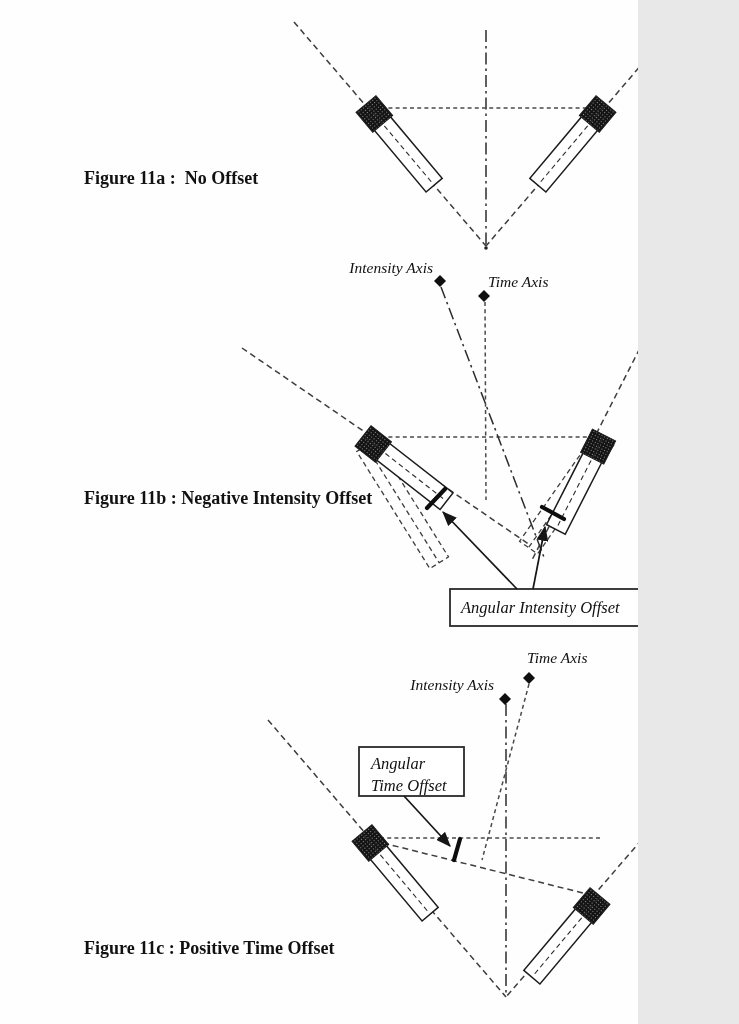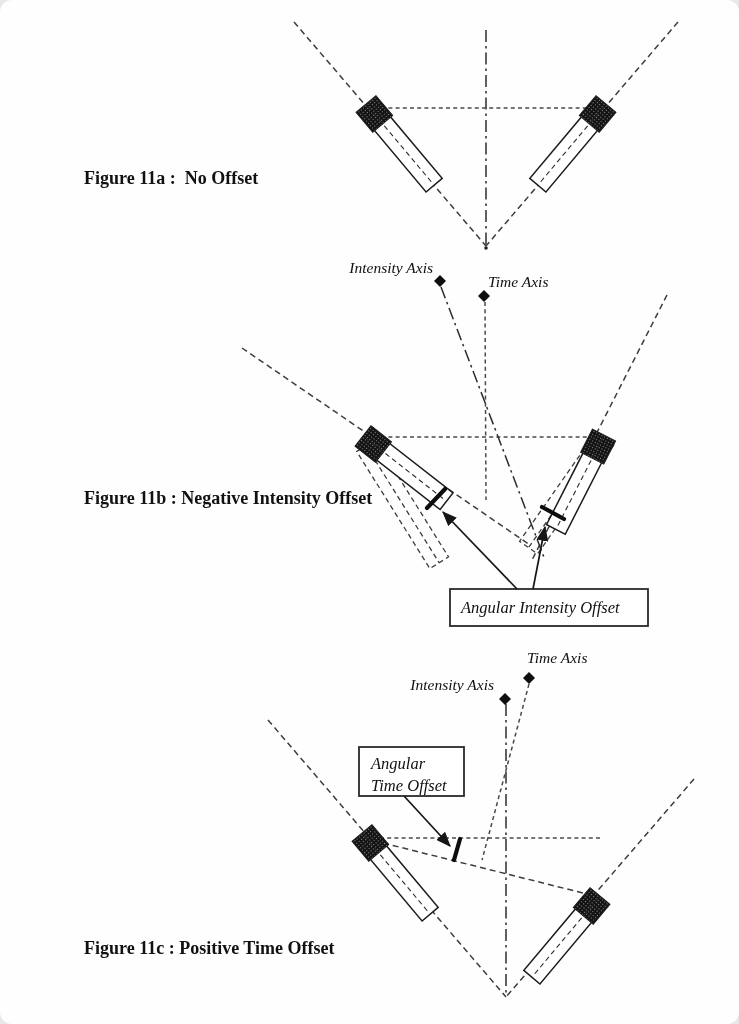--- a/index.html
+++ b/index.html
@@ -1,17 +1,17 @@
 <!DOCTYPE html>
 <html><head>
 <meta charset="utf-8">
 <style>
   html,body{margin:0;padding:0;background:#e8e8e8;}
-  #page{position:relative;width:739px;height:1024px;background:#fefefe;overflow:hidden;
-        font-family:"Liberation Serif", serif;border-radius:12px;}
+  #page{position:relative;width:638px;height:1024px;background:#fefefe;overflow:hidden;
+        font-family:"Liberation Serif", serif;}
   svg{display:block;position:absolute;left:0;top:0;}
   .caption{font:bold 18px "Liberation Serif", serif;fill:#111;white-space:pre;}
   .lbl{font:italic 15.5px "Liberation Serif", serif;fill:#111;}
   .ann{font:italic 16.5px "Liberation Serif", serif;fill:#111;}
   .dash{stroke:#3d3d3d;stroke-width:1.5;fill:none;stroke-dasharray:6 4;}
   .dashfine{stroke:#4a4a4a;stroke-width:1.5;fill:none;stroke-dasharray:4 3.2;}
   .dashdot{stroke:#2c2c2c;stroke-width:1.5;fill:none;stroke-dasharray:12 4 2.5 4;}
   .ghost{stroke:#3d3d3d;stroke-width:1.3;fill:none;stroke-dasharray:5 3.5;}
   .tick{stroke:#0d0d0d;stroke-width:4.2;stroke-linecap:round;fill:none;}
   .arrow{stroke:#161616;stroke-width:1.7;fill:none;}

